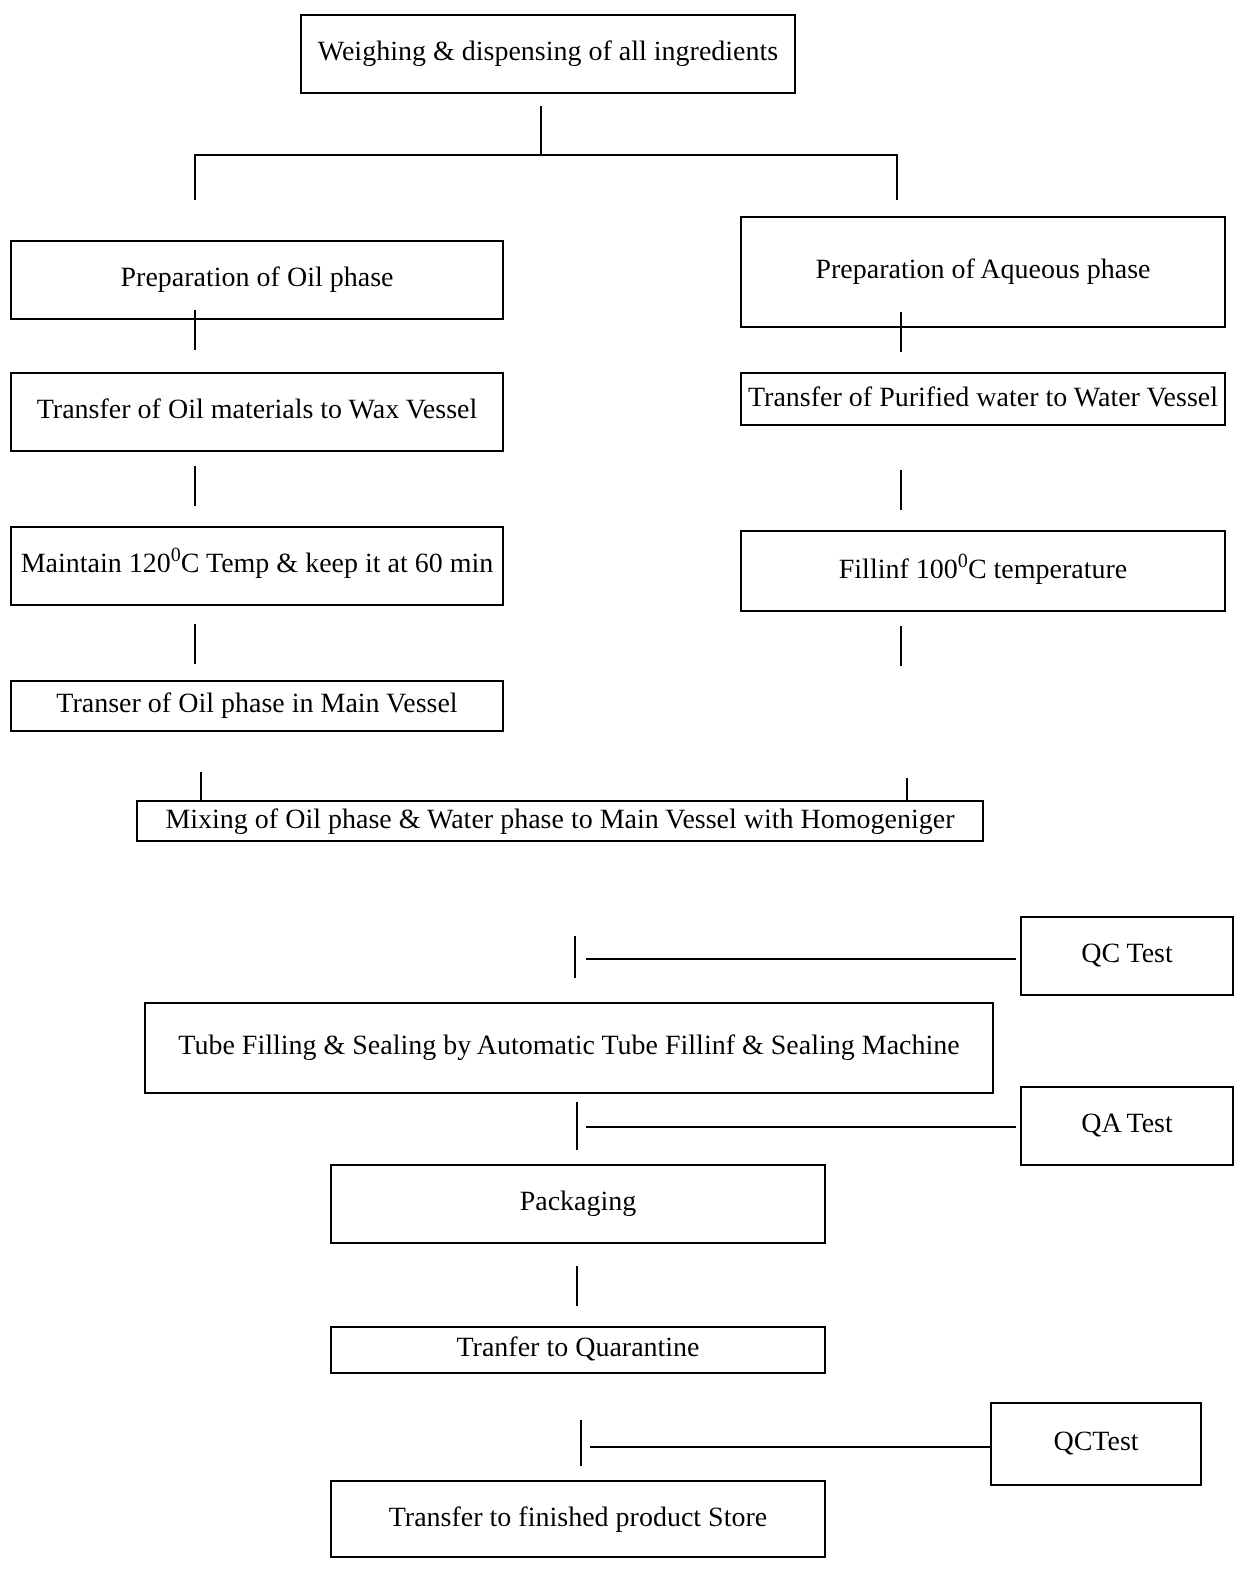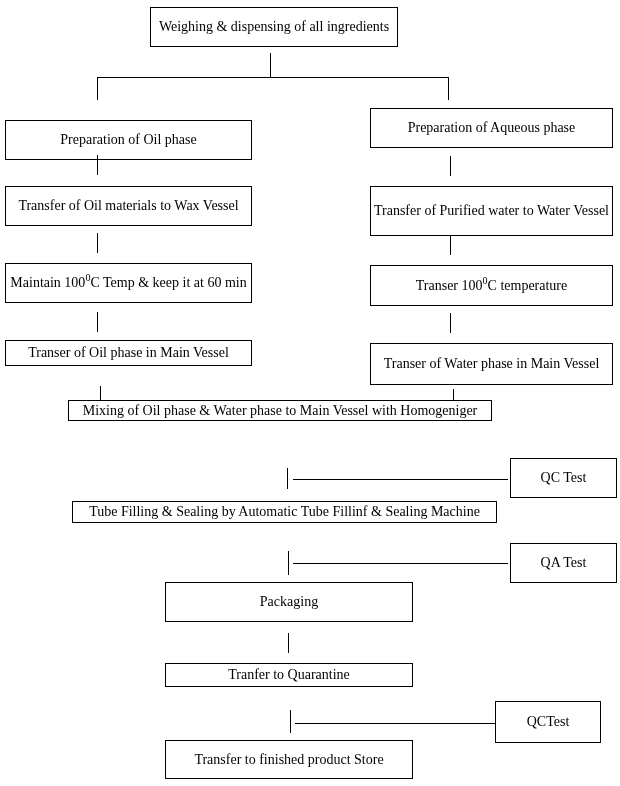--- a/index.html
+++ b/index.html
@@ -59,61 +59,58 @@
     <span>Preparation of Oil phase</span>
   </div>
   <div class="vline" style="left:97px;top:155px;height:20px"></div>
 
   <div class="node" style="left:5px;top:186px;width:247px;height:40px">
     <span>Transfer of Oil materials to Wax Vessel</span>
   </div>
   <div class="vline" style="left:97px;top:233px;height:20px"></div>
 
   <div class="node" style="left:5px;top:263px;width:247px;height:40px">
-    <span><span>Maintain 100</span><sup>0</sup><span>C Temp &amp; keep it at 60 min</span></span>
+    <span><span>Maintain 120</span><sup>0</sup><span>C Temp &amp; keep it at 60 min</span></span>
   </div>
   <div class="vline" style="left:97px;top:312px;height:20px"></div>
 
   <div class="node" style="left:5px;top:340px;width:247px;height:26px">
     <span>Transer of Oil phase in Main Vessel</span>
   </div>
   <div class="vline" style="left:100px;top:386px;height:33px"></div>
 
-  <div class="node" style="left:370px;top:108px;width:243px;height:40px">
+  <div class="node" style="left:370px;top:108px;width:243px;height:56px">
     <span>Preparation of Aqueous phase</span>
   </div>
   <div class="vline" style="left:450px;top:156px;height:20px"></div>
 
-  <div class="node" style="left:370px;top:186px;width:243px;height:50px">
+  <div class="node" style="left:370px;top:186px;width:243px;height:27px">
     <span>Transfer of Purified water to Water Vessel</span>
   </div>
   <div class="vline" style="left:450px;top:235px;height:20px"></div>
 
   <div class="node" style="left:370px;top:265px;width:243px;height:41px">
-    <span><span>Transer 100</span><sup>0</sup><span>C temperature</span></span>
+    <span><span>Fillinf 100</span><sup>0</sup><span>C temperature</span></span>
   </div>
   <div class="vline" style="left:450px;top:313px;height:20px"></div>
 
-  <div class="node" style="left:370px;top:343px;width:243px;height:42px">
-    <span>Transer of Water phase in Main Vessel</span>
-  </div>
   <div class="vline" style="left:453px;top:389px;height:30px"></div>
 
   <div class="node" style="left:68px;top:400px;width:424px;height:21px">
     <span>Mixing of Oil phase &amp; Water phase to Main Vessel with Homogeniger</span>
   </div>
 
   <div class="vline" style="left:287px;top:468px;height:21px"></div>
   <div class="hline" style="left:293px;top:479px;width:215px"></div>
 
   <div class="node" style="left:510px;top:458px;width:107px;height:40px">
     <span>QC Test</span>
   </div>
 
-  <div class="node" style="left:72px;top:501px;width:425px;height:22px">
+  <div class="node" style="left:72px;top:501px;width:425px;height:46px">
     <span>Tube Filling &amp; Sealing by Automatic Tube Fillinf &amp; Sealing Machine</span>
   </div>
 
   <div class="vline" style="left:288px;top:551px;height:24px"></div>
   <div class="hline" style="left:293px;top:563px;width:215px"></div>
 
   <div class="node" style="left:510px;top:543px;width:107px;height:40px">
     <span>QA Test</span>
   </div>
 

